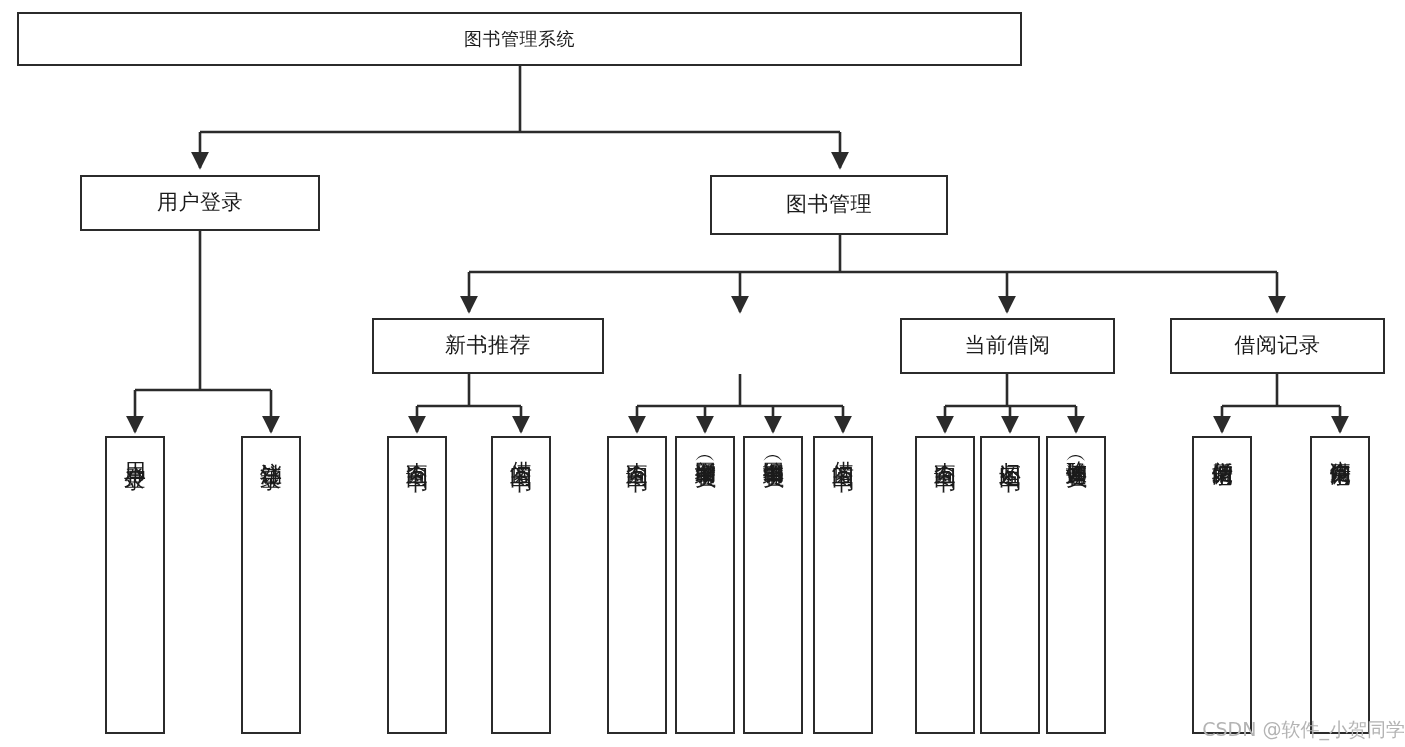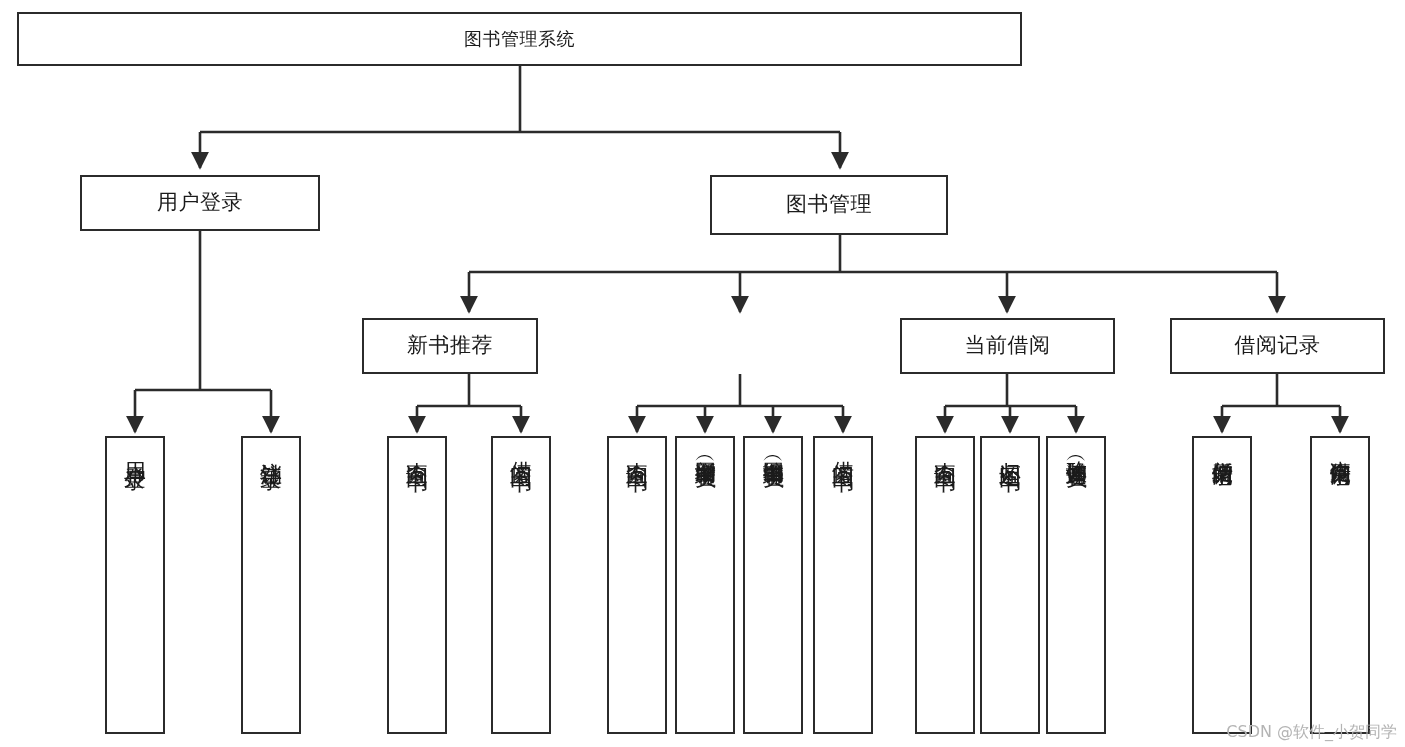--- a/index.html
+++ b/index.html
@@ -63,23 +63,23 @@
     letter-spacing: 3px;
     white-space: nowrap;
     margin: 0 auto;
   }
   .node.vert.tall .node-label {
     font-size: 21px;
     letter-spacing: 1px;
   }
   .watermark {
     position: absolute;
-    right: 8px;
+    right: 0;
     bottom: 4px;
-    font-size: 16px;
+    font-size: 19px;
     color: #b4b4b4;
     white-space: nowrap;
     z-index: 3;
     font-family: "DejaVu Sans", "Liberation Sans", sans-serif;
   }
 </style>
 </head>
 <body>
 
 <div id="canvas">
@@ -139,21 +139,21 @@
     <span class="node-label">图书管理系统</span>
   </div>
 
   <div class="node horiz" style="left:80px; top:175px; width:240px; height:56px;">
     <span class="node-label">用户登录</span>
   </div>
   <div class="node horiz" style="left:710px; top:175px; width:238px; height:60px;">
     <span class="node-label">图书管理</span>
   </div>
 
-  <div class="node horiz" style="left:362px; top:318px; width:176px; height:56px;">
+  <div class="node horiz" style="left:372px; top:318px; width:232px; height:56px;">
     <span class="node-label">新书推荐</span>
   </div>
   <div class="node horiz" style="left:900px; top:318px; width:215px; height:56px;">
     <span class="node-label">当前借阅</span>
   </div>
   <div class="node horiz" style="left:1170px; top:318px; width:215px; height:56px;">
     <span class="node-label">借阅记录</span>
   </div>
 
   <div class="node vert" style="left:105px; top:436px; width:60px; height:298px;">

